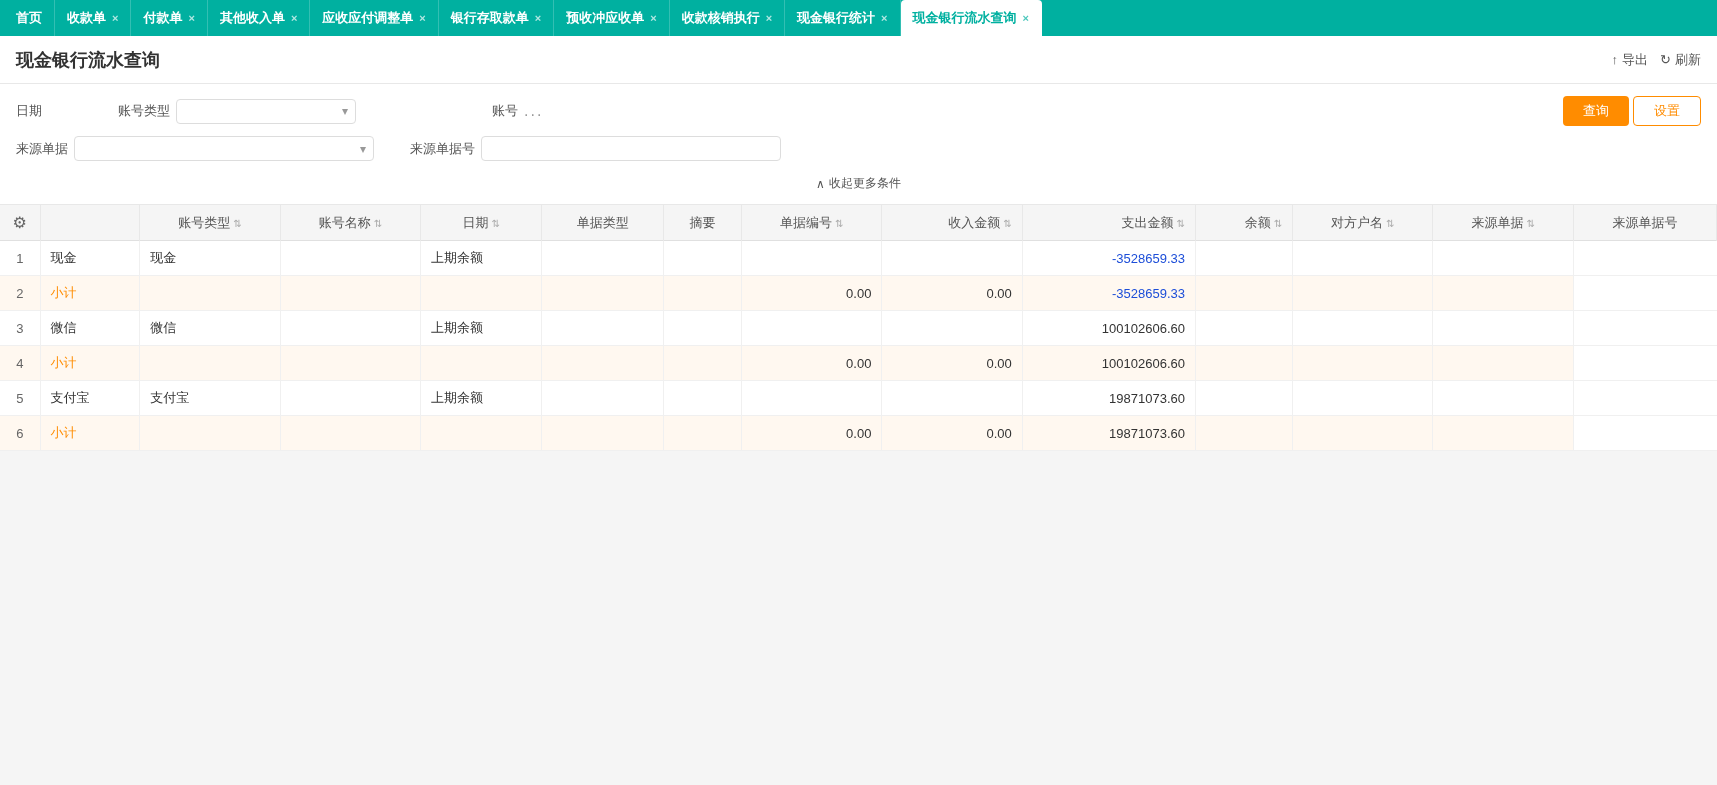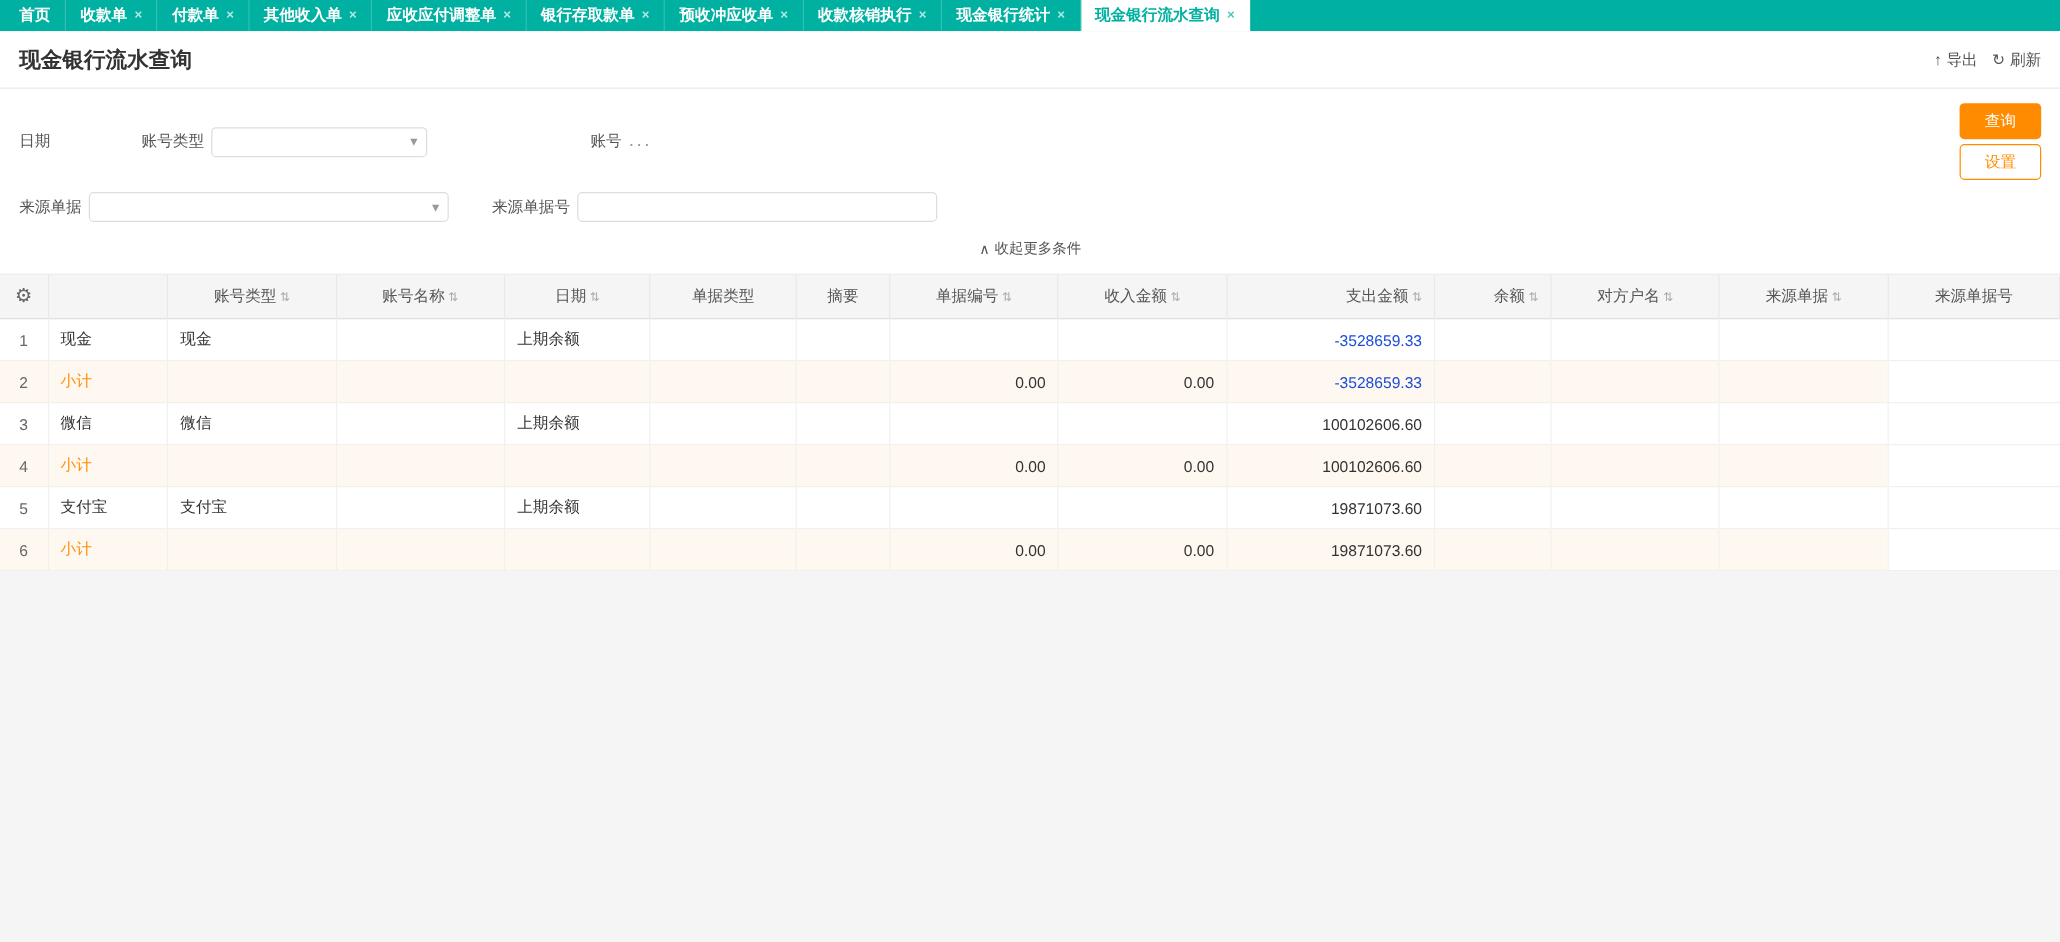--- a/index.html
+++ b/index.html
@@ -3,21 +3,21 @@
   <meta charset="utf-8">
   <style>
     * { box-sizing: border-box; margin: 0; padding: 0; }
     body { font-family: "Microsoft YaHei", "PingFang SC", sans-serif; font-size: 13px; background: #f5f5f5; color: #333; }
 
     
     .top-nav {
       display: flex;
       align-items: center;
       background: #00b0a0;
-      height: 26px;
+      height: 36px;
       padding: 0 4px;
       overflow: hidden;
     }
     .nav-tab {
       display: inline-flex;
       align-items: center;
       padding: 0 12px;
       height: 36px;
       color: #fff;
       font-size: 13px;
@@ -166,21 +166,21 @@
       background: #fff;
       color: #ff8c00;
       border: 1px solid #ff8c00;
       border-radius: 4px;
       padding: 5px 20px;
       cursor: pointer;
       font-size: 13px;
     }
     .btn-group {
       display: flex;
-      flex-direction: column;
+      flex-direction: row;
       gap: 4px;
       margin-left: auto;
     }
     .collapse-bar {
       display: flex;
       justify-content: center;
       align-items: center;
       padding: 4px 0 8px 0;
       cursor: pointer;
       color: #555;
@@ -331,21 +331,21 @@
     <thead>
       <tr id="header-row">
         <th class="gear-th">⚙</th>
       <th></th>
           <th>账号类型<span class="sort-icon">⇅</span></th>
           <th>账号名称<span class="sort-icon">⇅</span></th>
           <th>日期<span class="sort-icon">⇅</span></th>
           <th>单据类型</th>
           <th>摘要</th>
           <th>单据编号<span class="sort-icon">⇅</span></th>
-          <th style="text-align: center;">收入金额<span class="sort-icon">⇅</span></th>
+          <th style="text-align: right;">收入金额<span class="sort-icon">⇅</span></th>
           <th style="text-align: right;">支出金额<span class="sort-icon">⇅</span></th>
           <th style="text-align: right;">余额<span class="sort-icon">⇅</span></th>
           <th>对方户名<span class="sort-icon">⇅</span></th>
           <th>来源单据<span class="sort-icon">⇅</span></th>
           <th>来源单据号</th>
         </tr>
     </thead>
     <tbody id="table-body">
         <tr>
           <td class="col-index">1</td>

